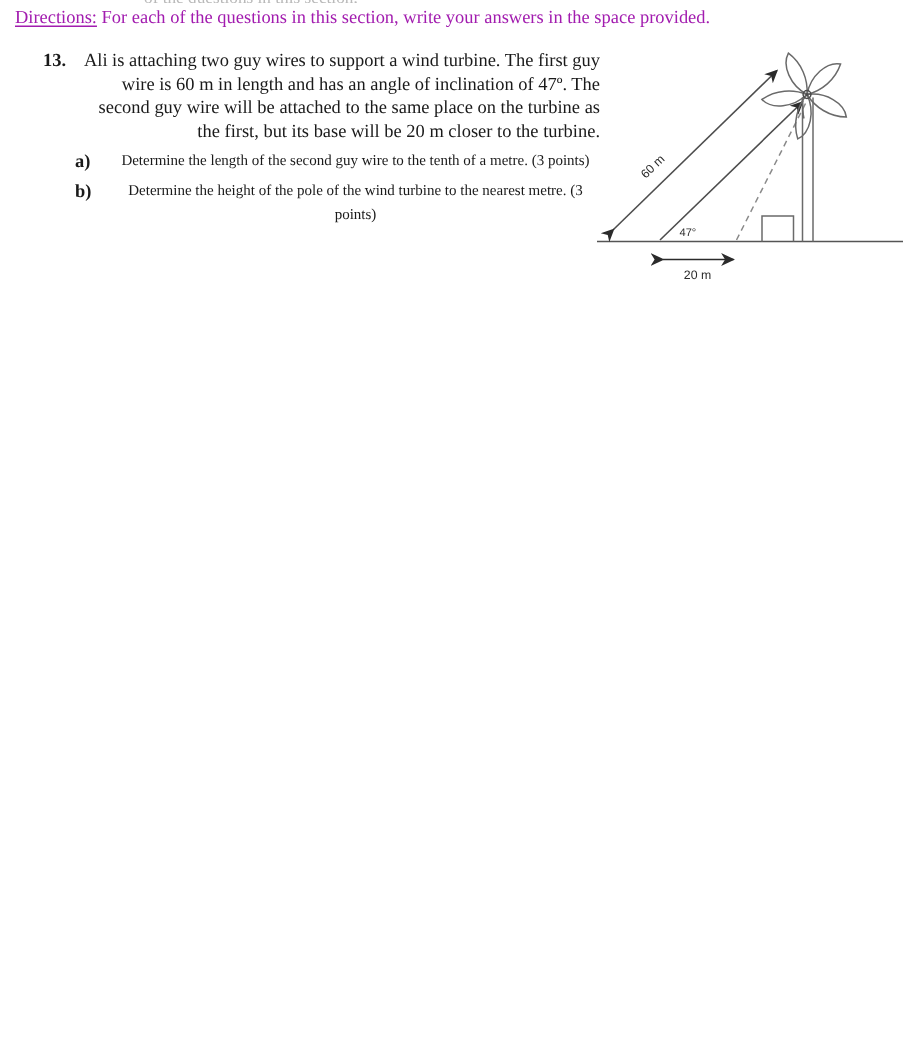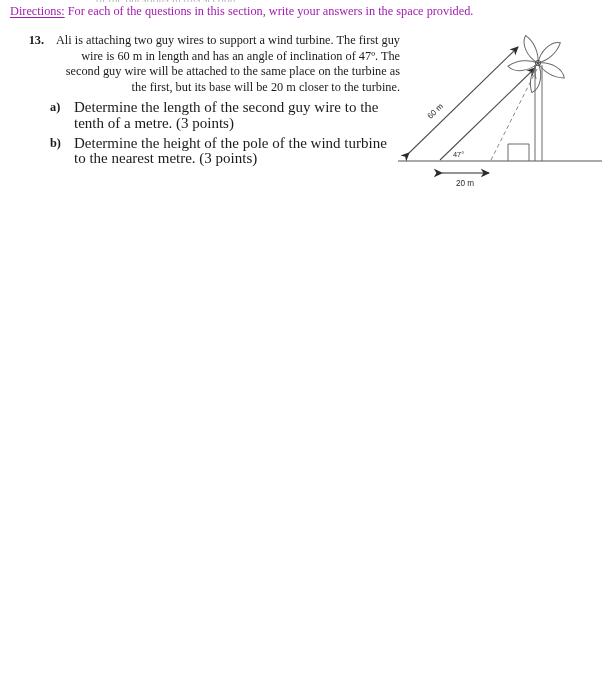--- a/index.html
+++ b/index.html
@@ -84,22 +84,23 @@
   }
   .sub-label {
     width: 24px;
     flex: 0 0 24px;
     font-weight: bold;
     font-size: 12.3px;
     line-height: 15.6px;
   }
   .sub-text {
     flex: 1 1 auto;
-    font-size: 15px;
-    line-height: 15.6px;
+    font-size: 10px;
+    line-height: 15.6px;
+    text-align: center;
   }
 
   
   .figure {
     position: absolute;
     top: 25px;
     left: 395px;
     width: 209px;
     height: 180px;
   }

